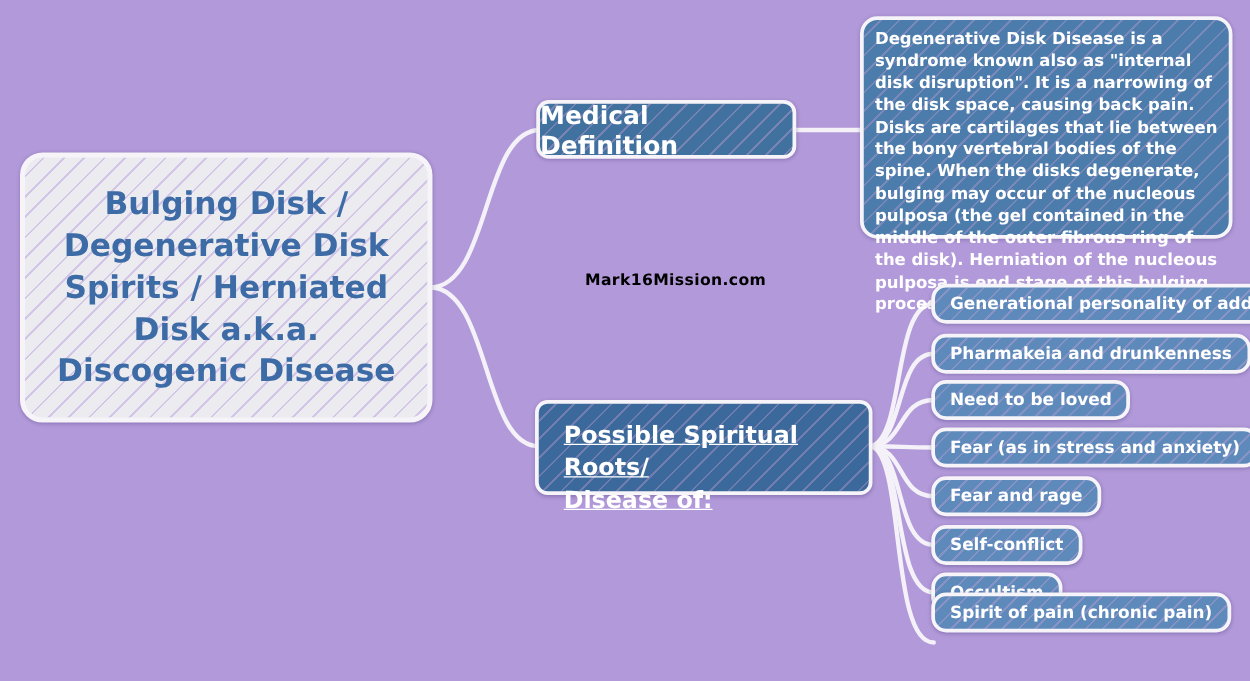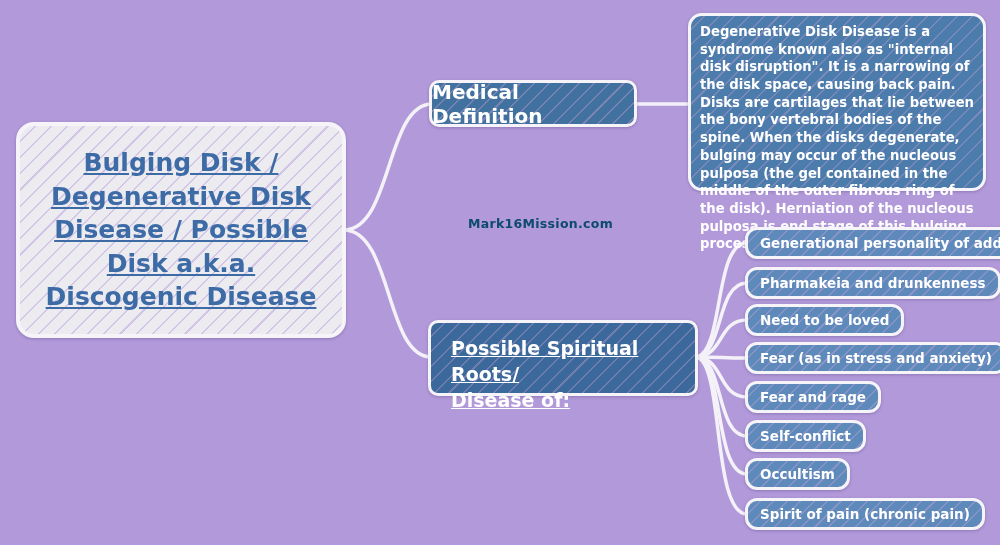--- a/index.html
+++ b/index.html
@@ -26,21 +26,20 @@
   .root-node{
     left:16px;top:122px;width:330px;height:216px;
     border-width:4px;border-radius:18px;
     background:
       repeating-linear-gradient(135deg, rgba(150,110,210,0) 0 10px, rgba(150,110,210,0.30) 10px 11.5px),
       #ecebf0;
     display:flex;align-items:center;justify-content:center;
     text-align:center;
     color:#3d6ba6;font-size:25px;font-weight:700;line-height:1.34;
     padding:0 12px;
-    text-decoration:underline;
   }
   .root-node .line{display:block;}
   
   .branch-node{
     border-radius:10px;
     color:#ffffff;font-weight:700;
   }
   .medical-node{
     left:429px;top:80px;width:208px;height:47px;
     background:
@@ -75,21 +74,21 @@
     border-width:3px;border-radius:12px;
     background:
       repeating-linear-gradient(135deg, rgba(236,170,222,0) 0 8px, rgba(236,170,222,0.30) 8px 9.5px),
       #5d89bb;
     display:flex;align-items:center;
     color:#ffffff;font-size:13.5px;font-weight:700;
     padding:0 12px;white-space:nowrap;
   }
   .watermark{
     position:absolute;left:468px;top:216px;z-index:2;
-    color:#0c4a6e;font-size:12.5px;font-weight:700;letter-spacing:0.3px;
+    color:#000000;font-size:12.5px;font-weight:700;letter-spacing:0.3px;
   }
 </style>
 </head>
 <body>
 
 <div class="stage">
 
   <svg class="connectors" viewBox="0 0 1000 545">
     <path d="M345,230 C392,228 386,104 432,104"></path>
     <path d="M345,230 C392,232 386,357 431,357"></path>
@@ -101,21 +100,21 @@
     <path d="M697,357 C724,359 718,397 747,397"></path>
     <path d="M697,357 C724,361 716,436 747,436"></path>
     <path d="M697,357 C724,363 714,474 747,474"></path>
     <path d="M697,357 C724,365 712,514 747,514"></path>
   </svg>
 
   <div class="node root-node">
     <div>
       <span class="line">Bulging Disk /</span>
       <span class="line">Degenerative Disk</span>
-      <span class="line">Disease / Possible</span>
+      <span class="line">Spirits / Herniated</span>
       <span class="line">Disk a.k.a.</span>
       <span class="line">Discogenic Disease</span>
     </div>
   </div>
 
   <div class="node branch-node medical-node">
     <span>Medical Definition</span>
   </div>
 
   <div class="node definition-node">
@@ -143,17 +142,17 @@
   </div>
   <div class="node child-node" style="top:381px">
     <span>Fear and rage</span>
   </div>
   <div class="node child-node" style="top:420px">
     <span>Self-conflict</span>
   </div>
   <div class="node child-node" style="top:458px">
     <span>Occultism</span>
   </div>
-  <div class="node child-node" style="top:498px">
+  <div class="node child-node" style="top:474px">
     <span>Spirit of pain (chronic pain)</span>
   </div>
 
 </div>
 
 </body></html>

